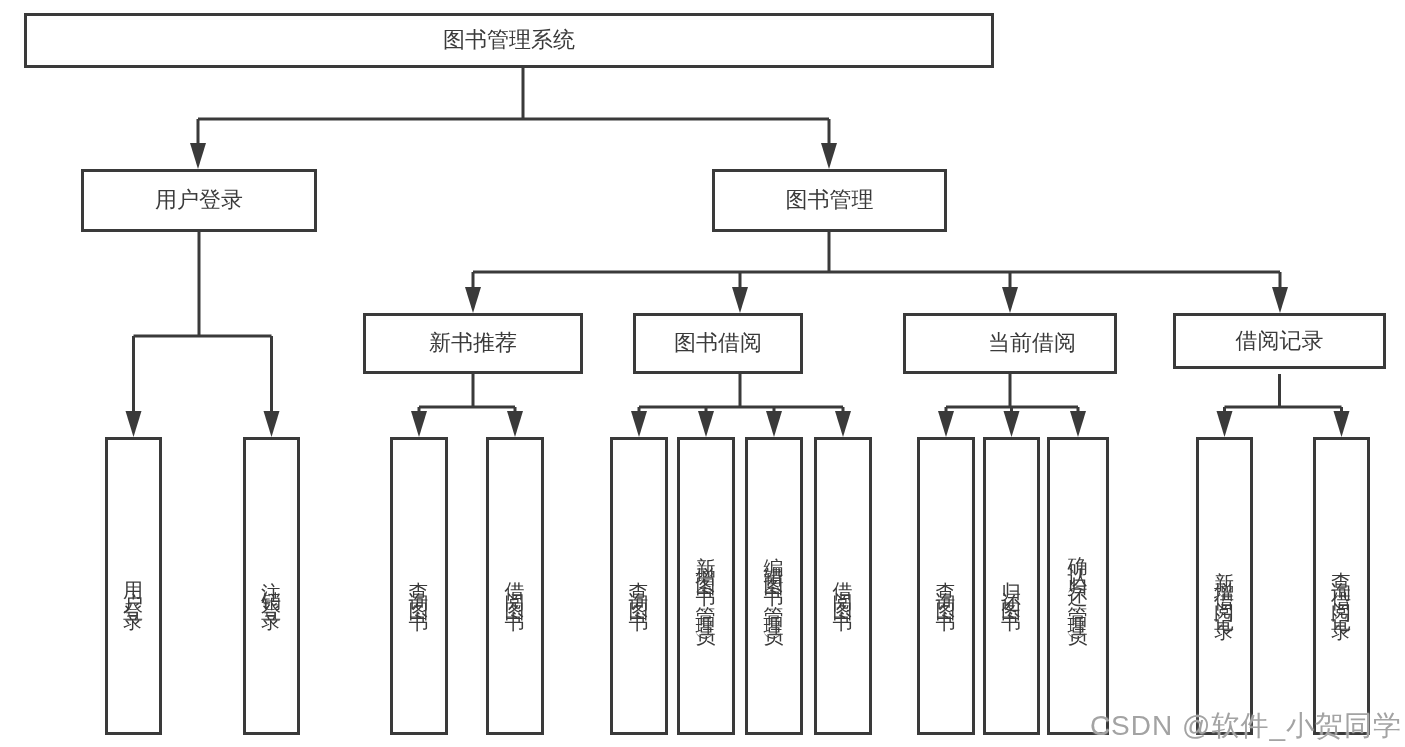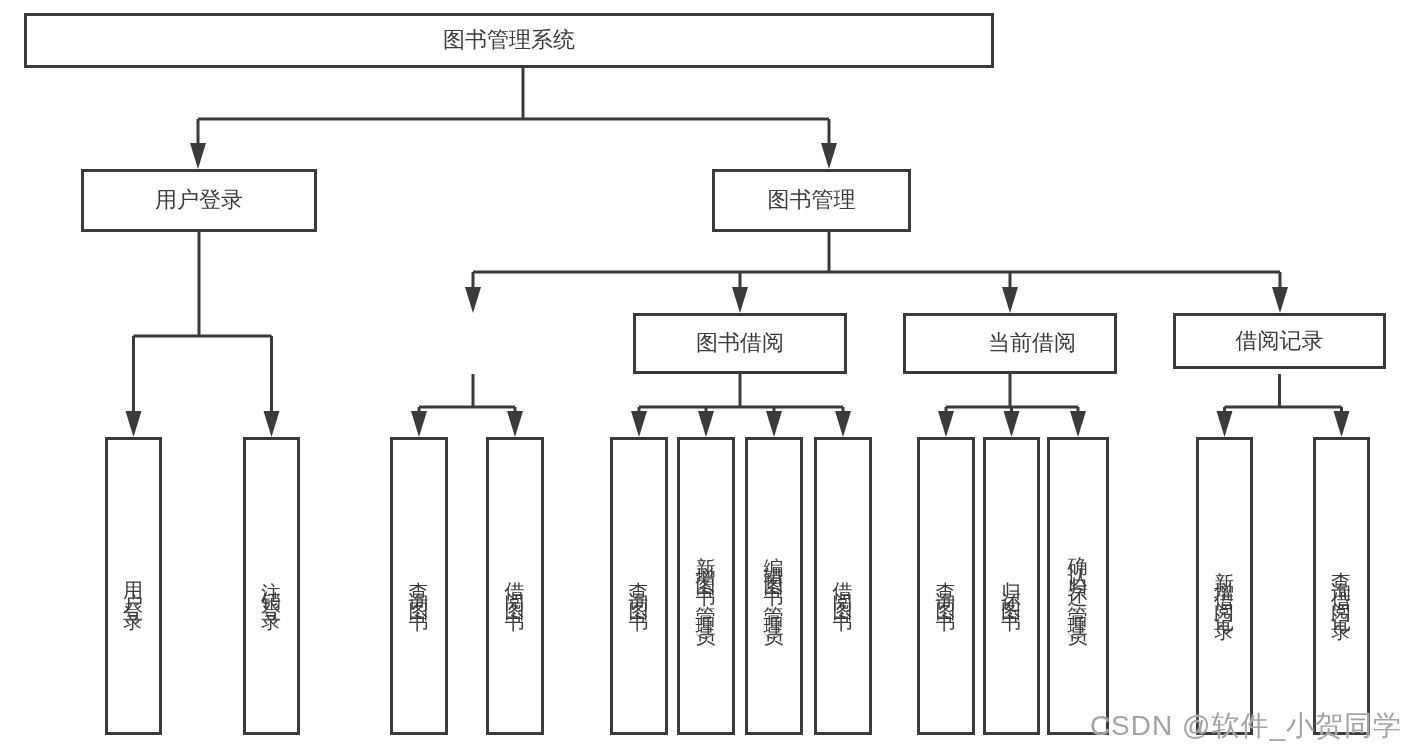--- a/index.html
+++ b/index.html
@@ -103,23 +103,24 @@
     <g>
       <path class="wire" d="M1279.5 374 V407 M1224.5 407 H1341.5 M1224.5 407 V413 M1341.5 407 V413"></path>
       <polygon class="arrowhead" points="1216.5,411 1232.5,411 1224.5,437"></polygon>
       <polygon class="arrowhead" points="1333.5,411 1349.5,411 1341.5,437"></polygon>
     </g>
   </svg>
 
   <div class="box" style="left:24px; top:13px; width:970px; height:55px;">图书管理系统</div>
 
   <div class="box" style="left:81px; top:169px; width:236px; height:63px;">用户登录</div>
-  <div class="box" style="left:712px; top:169px; width:199px; height:63px;">图书管理</div>
+  <div class="box" style="left:712px; top:169px; width:235px; height:63px;">图书管理</div>
 
-  <div class="box" style="left:633px; top:313px; width:214px; height:61px;">图书借阅</div>
+  <div class="box" style="left:363px; top:313px; width:220px; height:61px;">新书推荐</div>
+  <div class="box" style="left:633px; top:313px; width:170px; height:61px;">图书借阅</div>
   <div class="box" style="left:903px; top:313px; width:214px; height:61px;padding-left:44px;">当前借阅</div>
   <div class="box" style="left:1173px; top:313px; width:213px; height:56px;">借阅记录</div>
 
   <div class="box v" style="left:105px; top:437px; width:57px; height:298px;">用户登录</div>
   <div class="box v" style="left:243px; top:437px; width:57px; height:298px;">注销登录</div>
 
   <div class="box v" style="left:390px; top:437px; width:58px; height:298px;">查询图书</div>
   <div class="box v" style="left:486px; top:437px; width:58px; height:298px;">借阅图书</div>
 
   <div class="box v" style="left:610px; top:437px; width:58px; height:298px;">查询图书</div>

